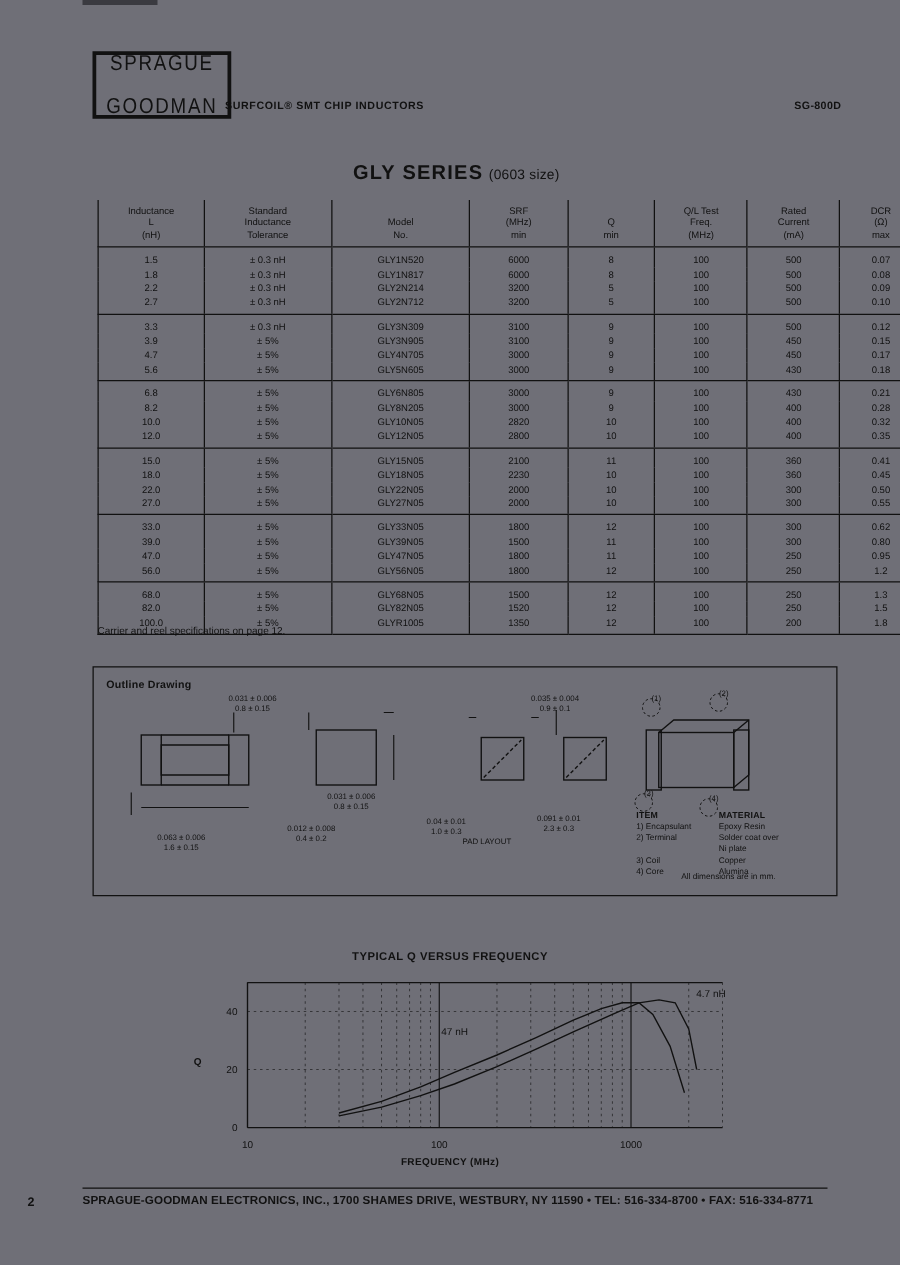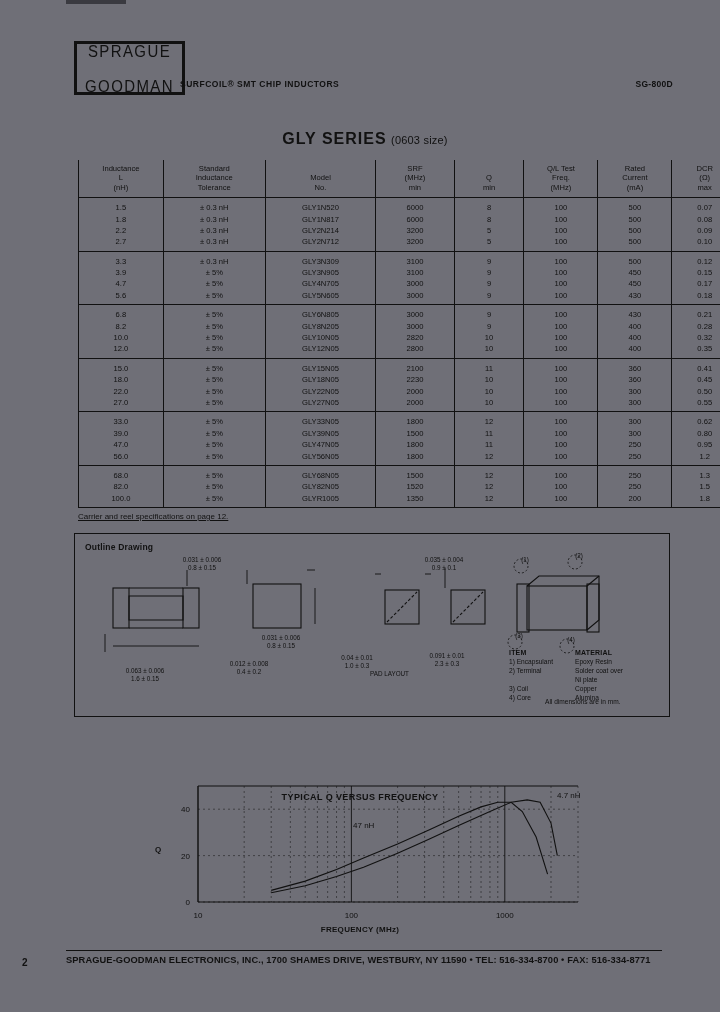--- a/index.html
+++ b/index.html
@@ -59,21 +59,21 @@
   .c-ind{width:76px;}
   .c-tol{width:92px;}
   .c-mod{width:100px;}
   .c-srf{width:70px;}
   .c-q{width:62px;}
   .c-ql{width:66px;}
   .c-rc{width:66px;}
   .c-dcr{width:58px;}
 
   .note-carrier{
-    position:absolute;left:78px;top:512px;font-size:8px;color:#111;text-decoration:underline;
+    position:absolute;left:78px;top:500px;font-size:8px;color:#111;
   }
 
   
   .outline-box{
     position:absolute;left:74px;top:533px;width:594px;height:182px;
     border:1.3px solid #111;
   }
   .outline-title{
     position:absolute;left:10px;top:8px;font-size:8.5px;font-weight:bold;letter-spacing:.2px;
   }
@@ -87,21 +87,21 @@
   .mat-table td{padding:0 0 1px 0;vertical-align:top;}
   .mat-table td.item{width:66px;}
   .all-dims{
     position:absolute;left:470px;top:164px;font-size:6.6px;color:#111;
   }
   .padlayout{position:absolute;left:295px;top:136px;font-size:6.3px;color:#111;}
 
   
   .chart-title{
     position:absolute;left:0;right:0;top:760px;text-align:center;
-    font-size:9px;font-weight:bold;letter-spacing:.4px;margin-top:32px;
+    font-size:9px;font-weight:bold;letter-spacing:.4px;
   }
   .chart-area{position:absolute;left:150px;top:772px;width:440px;height:160px;}
   .axis-x-title{
     position:absolute;left:0;right:0;top:925px;text-align:center;
     font-size:8px;font-weight:bold;letter-spacing:.3px;
   }
   .y-axis-title{
     position:absolute;left:155px;top:845px;font-size:8px;font-weight:bold;
   }
 

